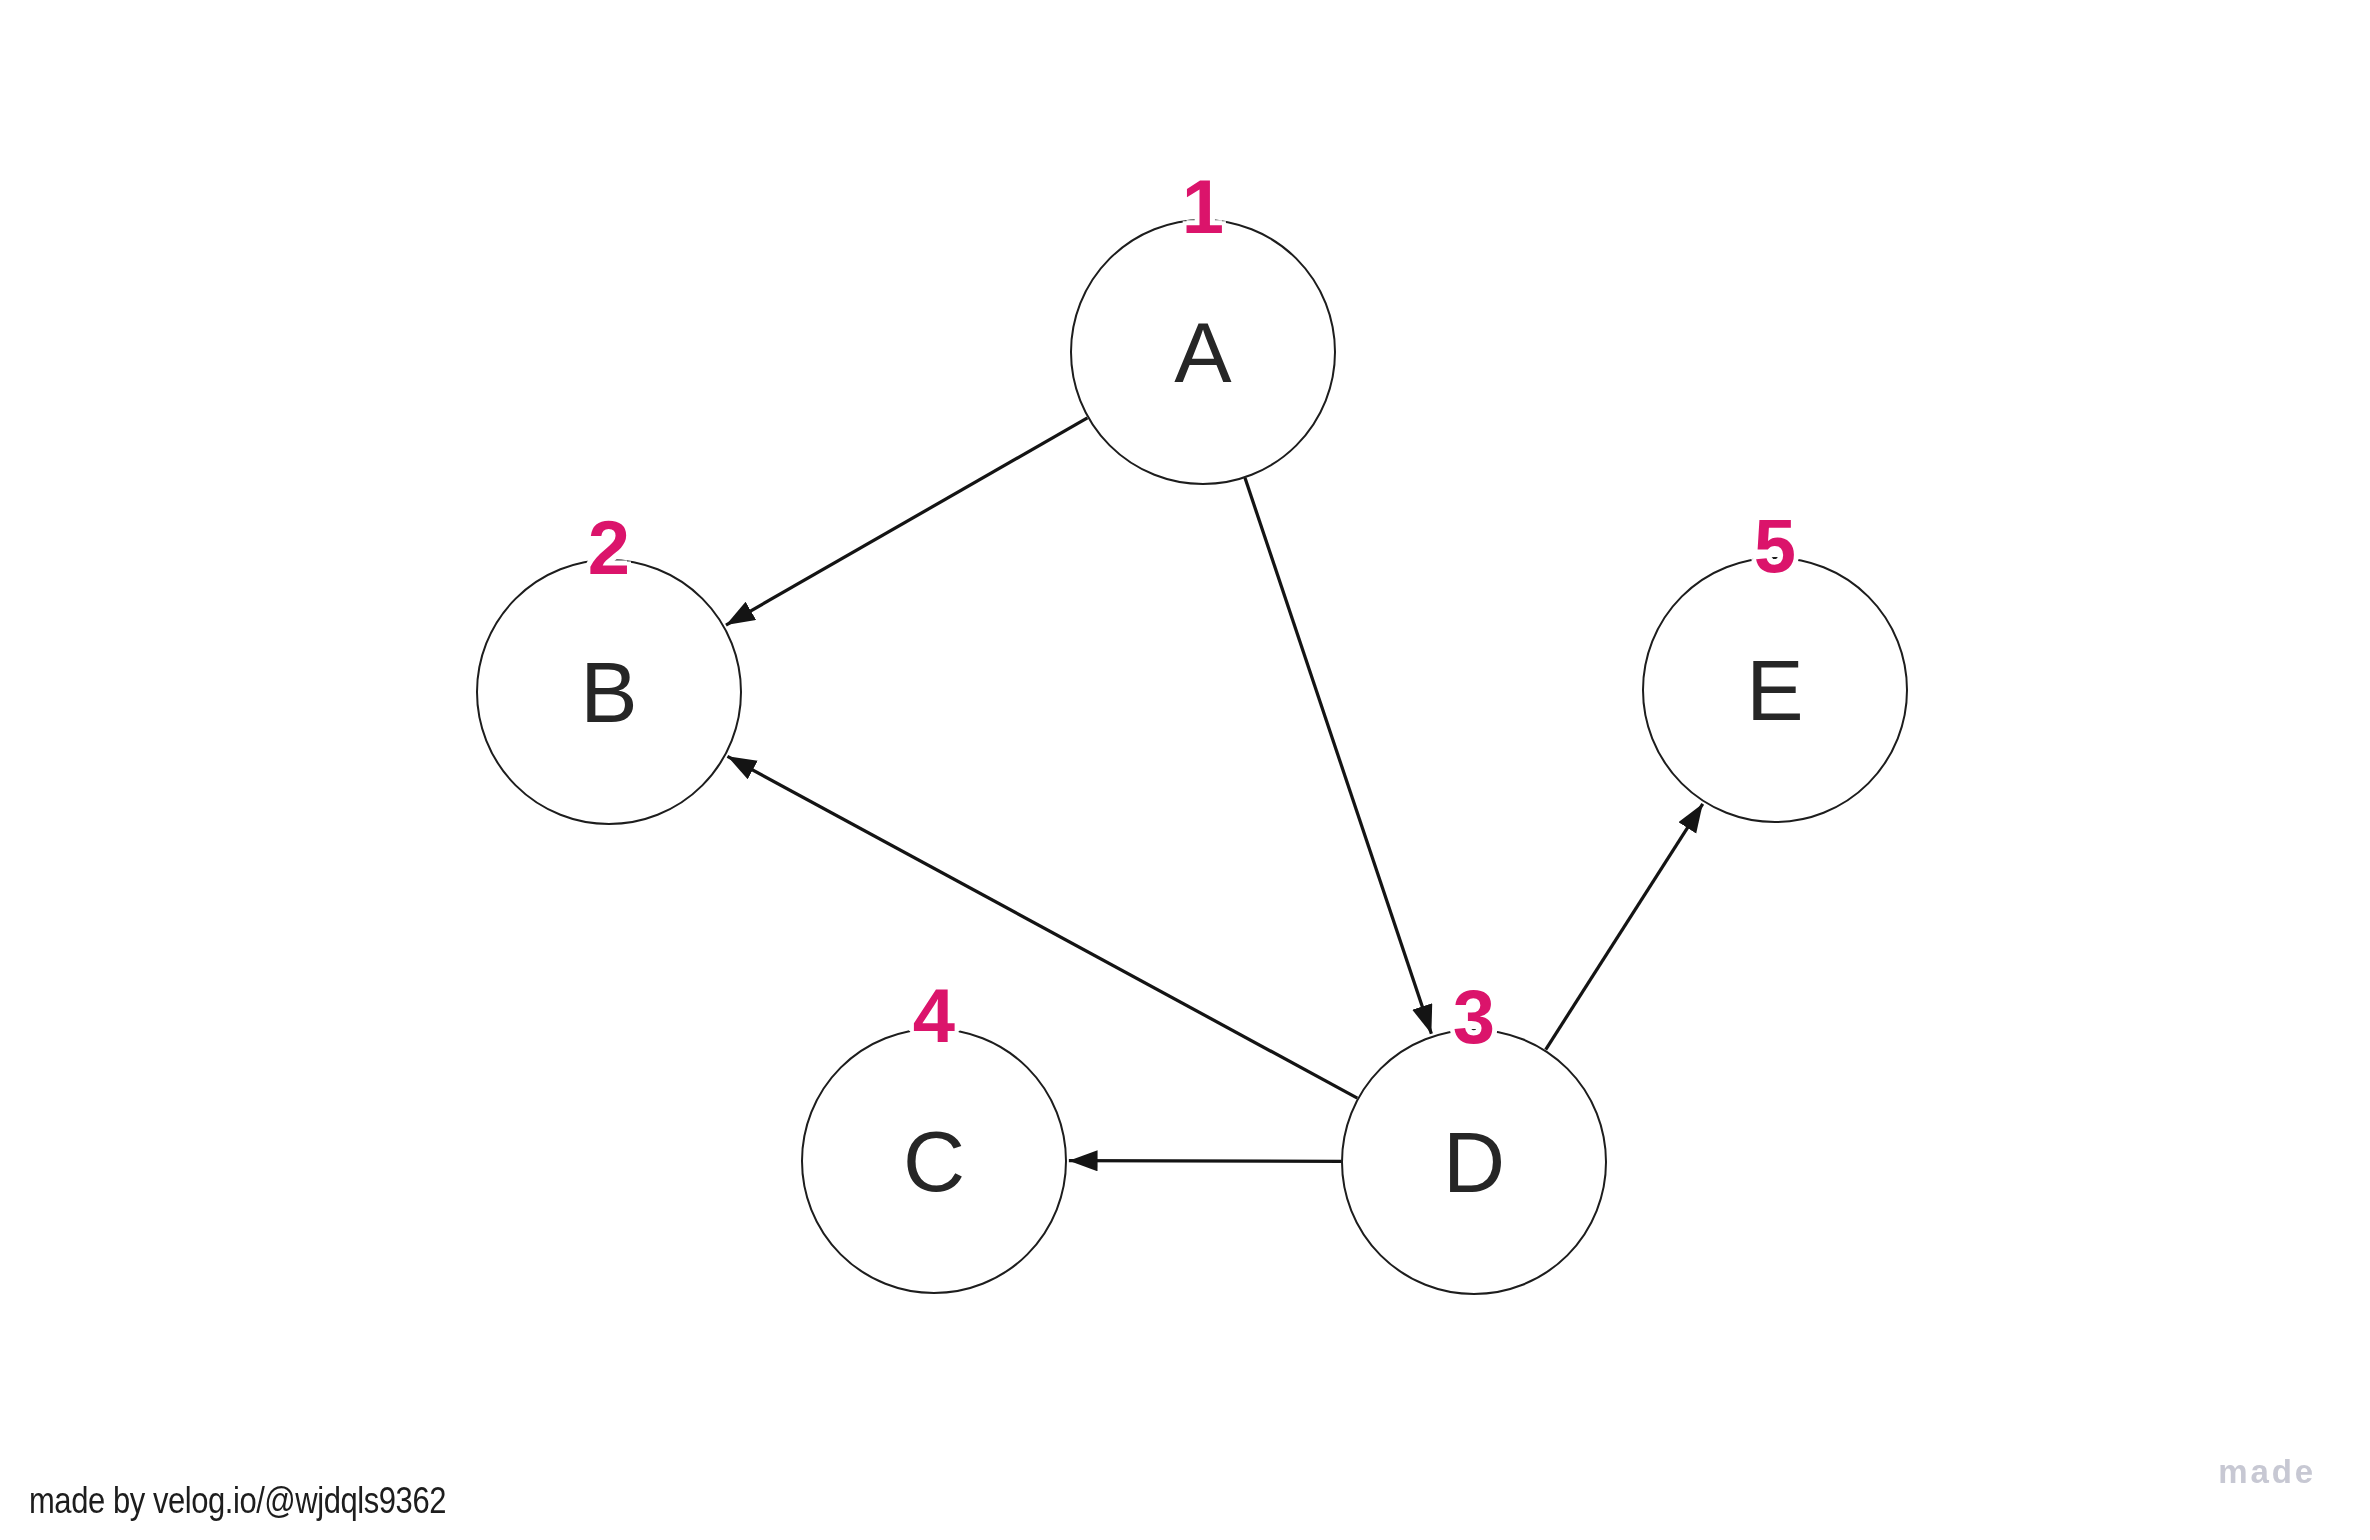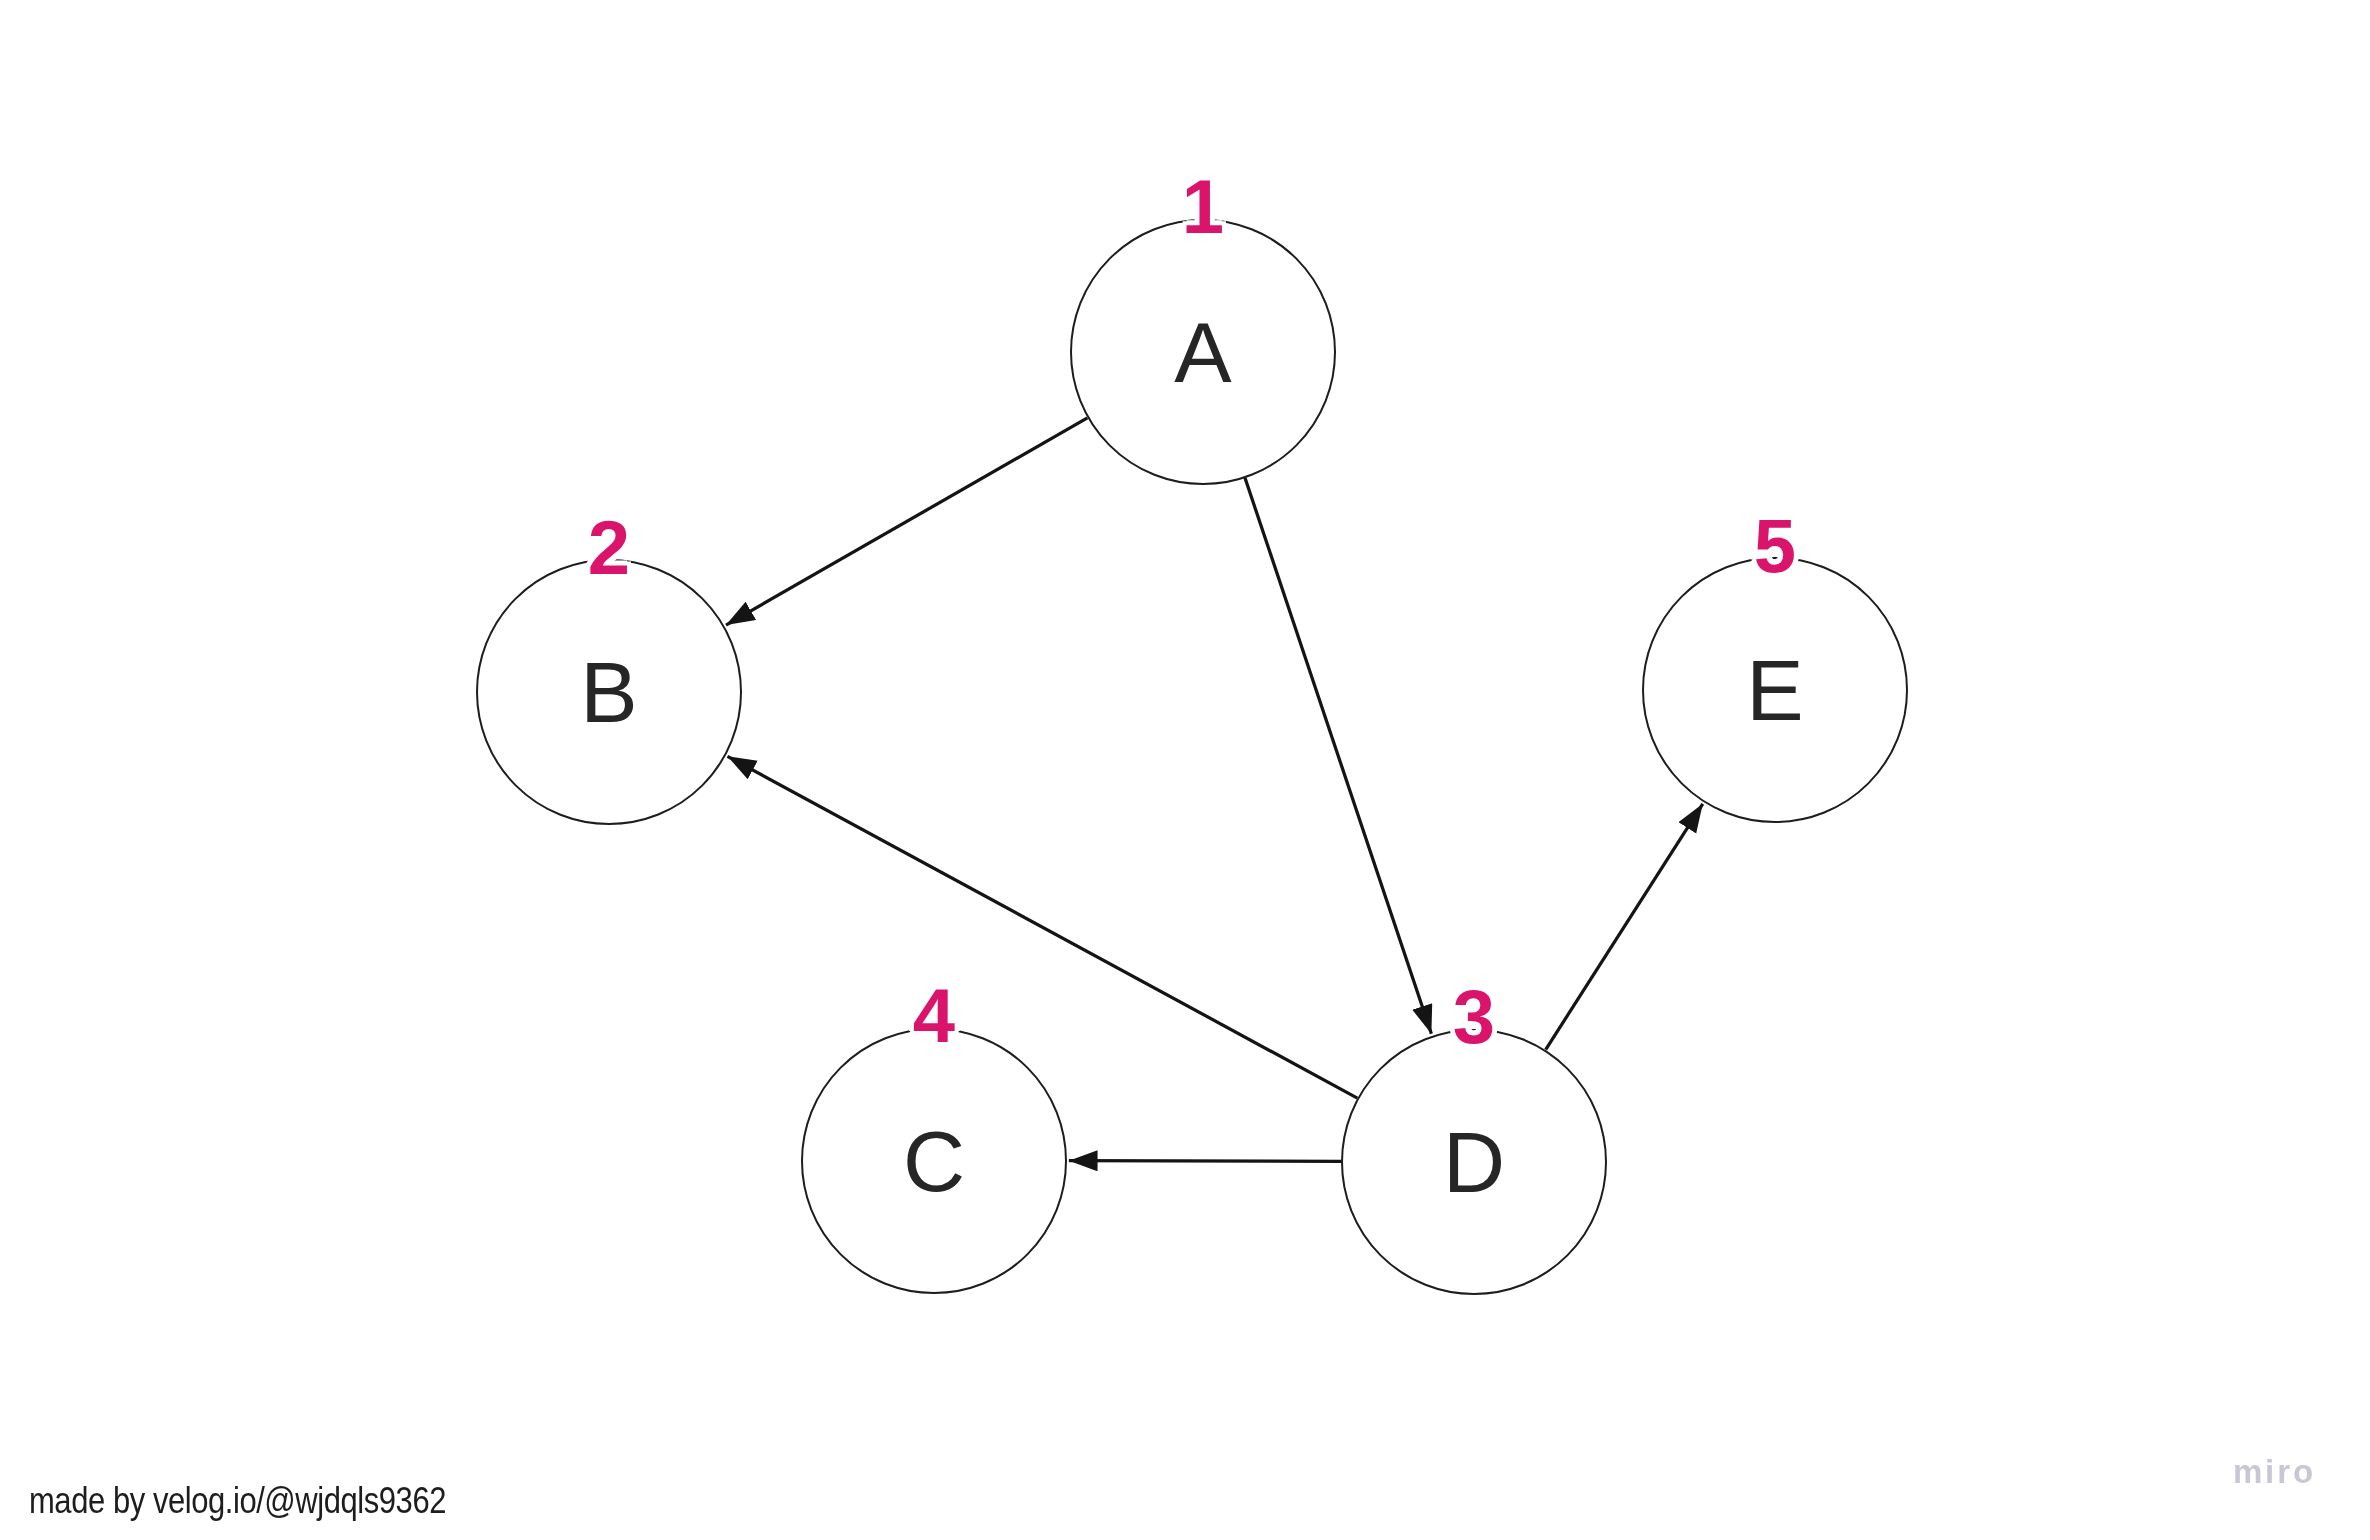--- a/index.html
+++ b/index.html
@@ -106,16 +106,16 @@
     <div class="node" style="left: 1341px; top: 1029px; width: 266px; height: 266px; background: rgb(255, 255, 255); border: 2.4px solid rgb(29, 29, 29);">
       <span class="node-label" style="color: rgb(38, 38, 38);">D</span>
     </div>
     <div class="order-label" style="left: 1474px; top: 1017px; color: rgb(219, 20, 107);">3</div>
     <div class="node" style="left: 1642px; top: 557px; width: 266px; height: 266px; background: rgb(255, 255, 255); border: 2.4px solid rgb(29, 29, 29);">
       <span class="node-label" style="color: rgb(38, 38, 38);">E</span>
     </div>
     <div class="order-label" style="left: 1775px; top: 546px; color: rgb(219, 20, 107);">5</div>
     <div class="credit" style="color: rgb(29, 29, 29);">made by velog.io/@wjdqls9362</div>
 
-  <div class="watermark" style="color: rgb(199, 200, 211);">miro</div>
+  <div class="watermark" style="color: rgb(199, 200, 211);">made</div>
 
 </div>
 
 
 </body></html>

